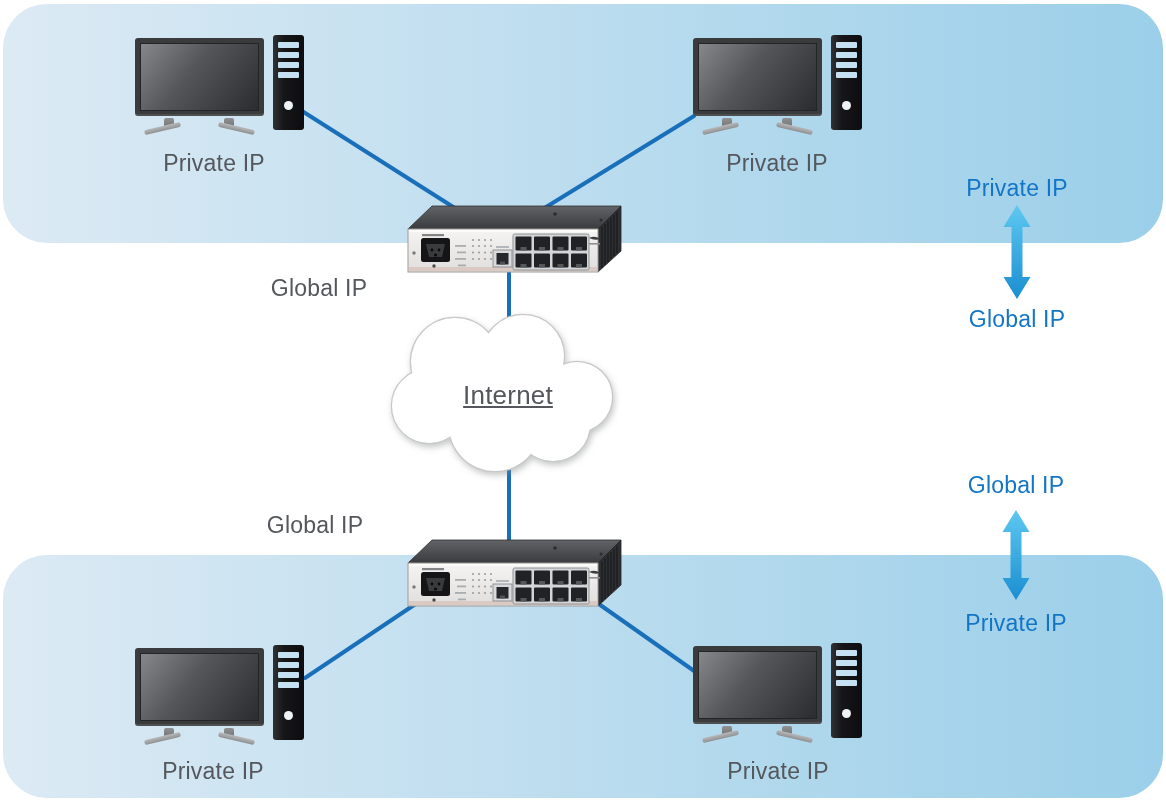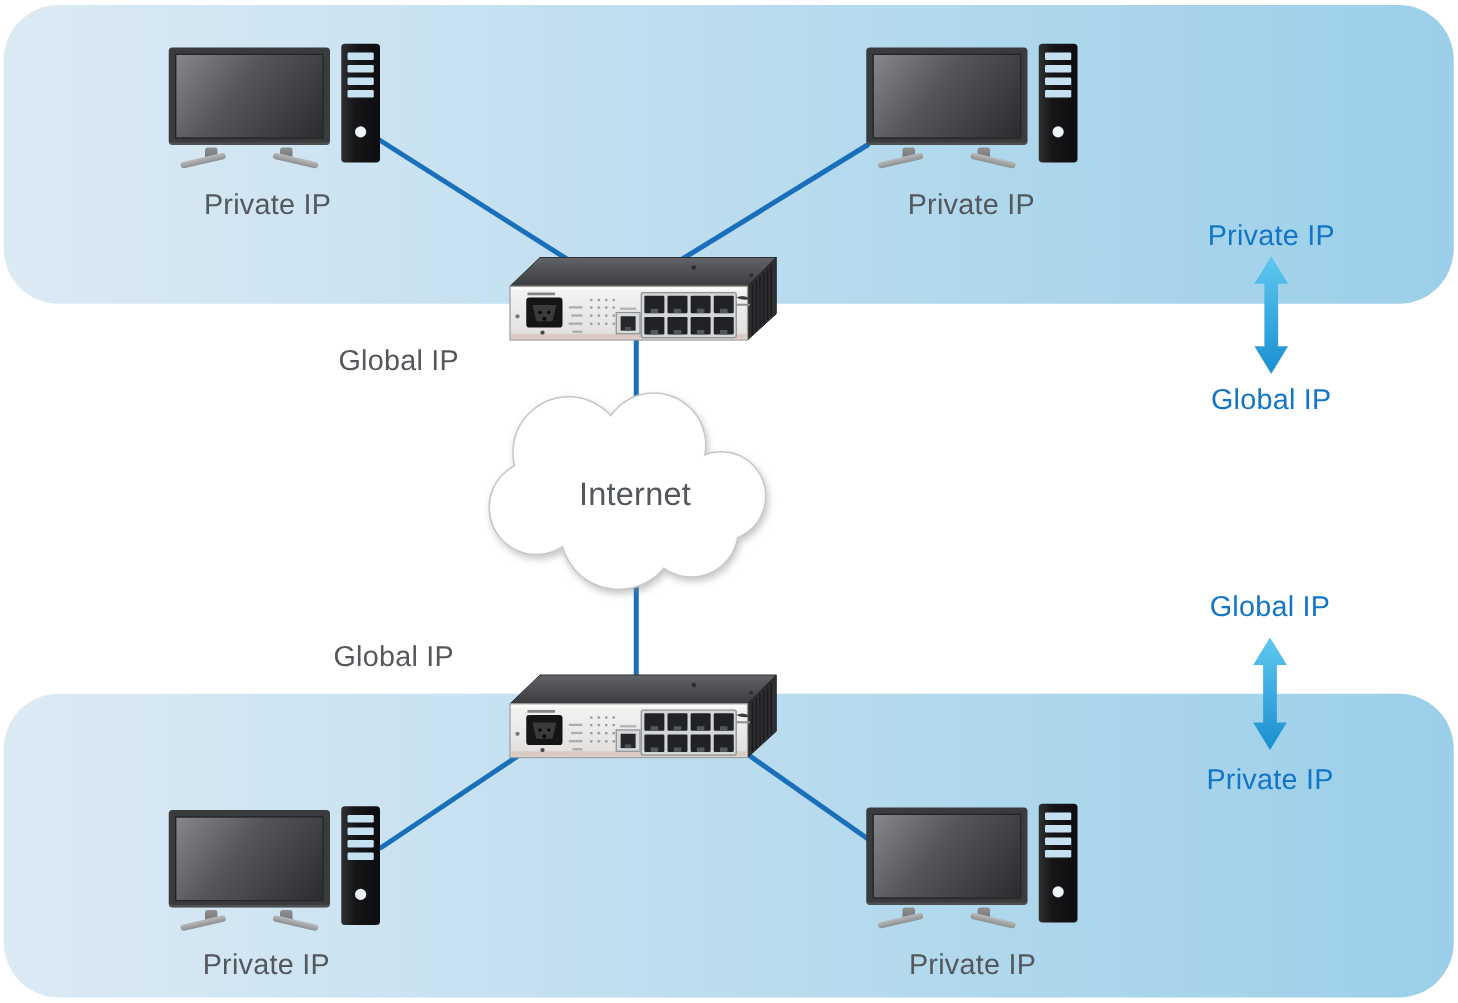--- a/index.html
+++ b/index.html
@@ -17,21 +17,21 @@
   .wire{stroke:var(--line,#1a6fba);stroke-width:4;fill:none;stroke-linecap:round;}
   .cloud-stroke{fill:#ffffff;stroke:#c6c8ca;stroke-width:2.5;}
   .cloud-fill{fill:#ffffff;}
   .stopA{stop-color:var(--arrow-top,#5ec8f0);}
   .stopB{stop-color:var(--arrow-bottom,#1a8ed0);}
 
   .lbl{position:absolute;transform:translateX(-50%);white-space:nowrap;
        font-size:23px;line-height:23px;letter-spacing:.2px;}
   .lbl.gray{color:var(--label-gray,#54575b);}
   .lbl.blue{color:var(--label-blue,#1375c6);}
-  .lbl.internet{font-size:26px;line-height:26px;color:var(--label-gray,#54575b);}
+  .lbl.internet{font-size:26px;line-height:26px;color:var(--label-gray,#54575b);text-decoration:underline;}
 
   
   .computer{position:absolute;width:169px;height:131px;}
   .monitor{position:absolute;left:0;top:3px;width:129px;height:78px;background:#3a3b3d;
            border-radius:3px;box-shadow:inset 0 -2px 0 rgba(255,255,255,.10);}
   .screen{position:absolute;left:5px;top:5px;width:117px;height:66px;border:1px solid #232426;
           background:linear-gradient(128deg,#86878b 0%,#55565a 42%,#2b2c2e 100%);}
   .nub{position:absolute;top:80px;width:10px;height:10px;border-radius:2px;
        background:linear-gradient(#8f9193,#6f7173);}
   .nub.l{left:29px}.nub.r{left:89px}

